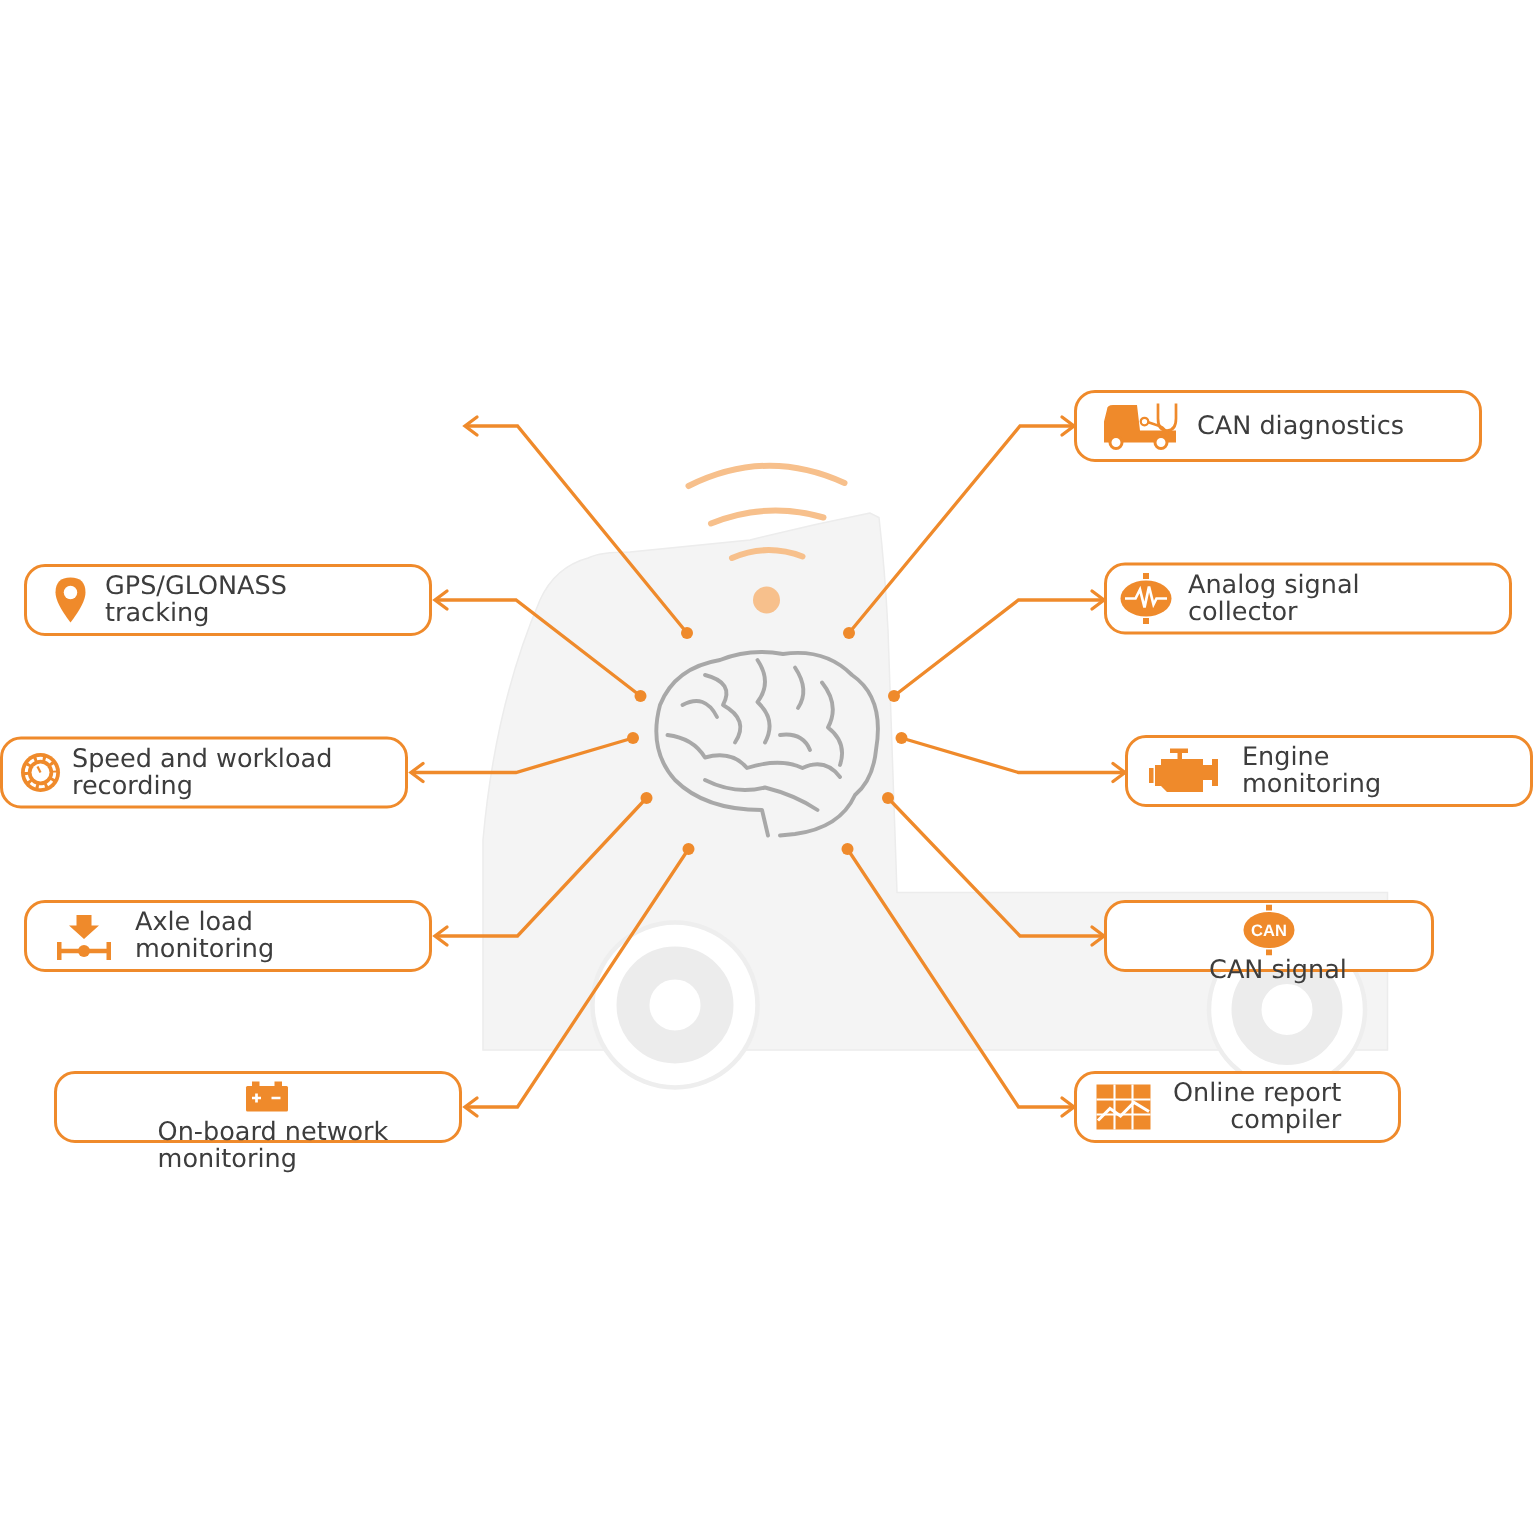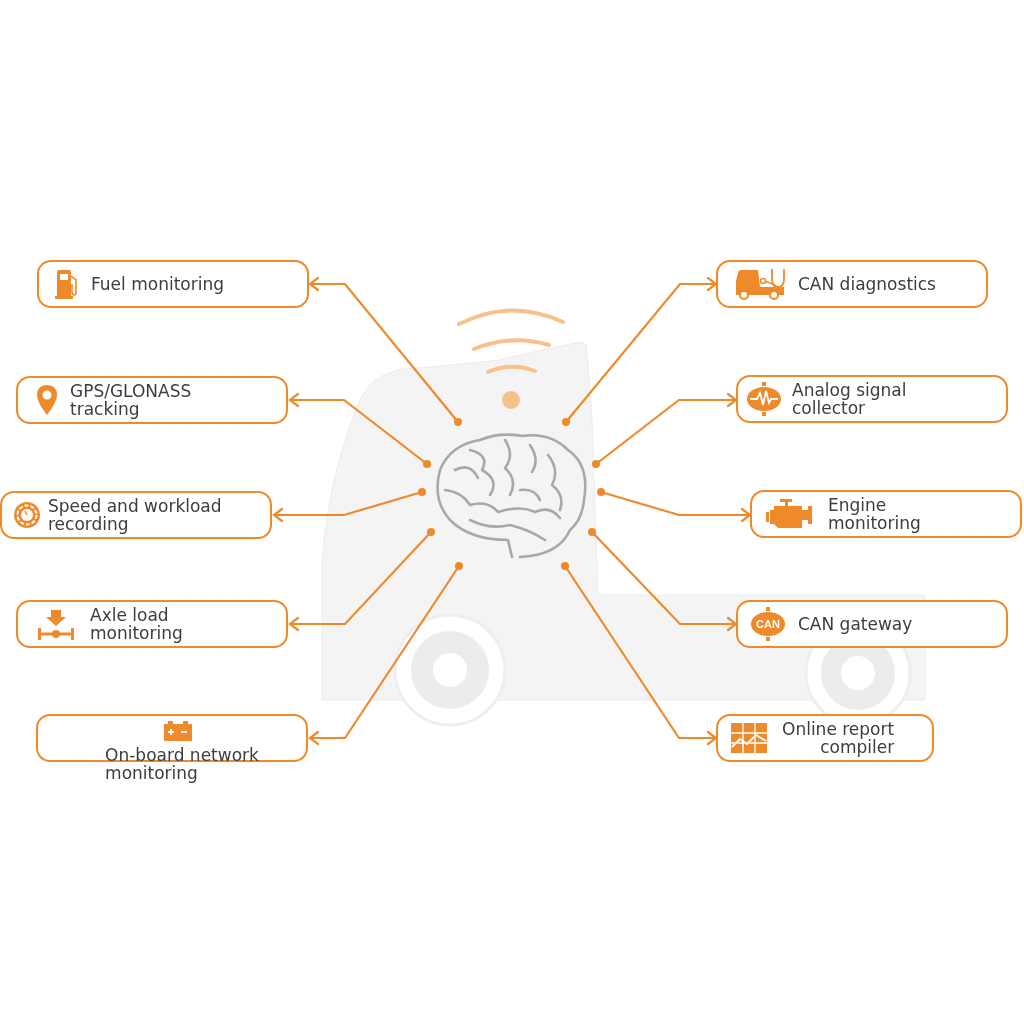--- a/index.html
+++ b/index.html
@@ -85,31 +85,20 @@
       <circle cx="431" cy="532" r="4"></circle>
       <circle cx="459" cy="566" r="4"></circle>
       <circle cx="566" cy="422" r="4"></circle>
       <circle cx="596" cy="464" r="4"></circle>
       <circle cx="601" cy="492" r="4"></circle>
       <circle cx="592" cy="532" r="4"></circle>
       <circle cx="565" cy="566" r="4"></circle>
     </g>
   </svg>
 
-  <div class="box" style="left:37px; top:260px; width:272px; height:48px;">
-    <span class="ico">
-      <svg width="28" height="32" viewBox="0 0 28 32">
-          <rect x="3" y="2" width="14" height="28" rx="2" fill="#ef8a2b"></rect>
-          <rect x="6" y="6" width="8" height="6" fill="#fff"></rect>
-          <rect x="1" y="28" width="18" height="3" fill="#ef8a2b"></rect>
-          <path d="M17,8 L22,12 L22,24 Q22,27 20,27 Q18,27 18,24 L18,16" fill="none" stroke="#ef8a2b" stroke-width="1.6"></path>
-        </svg>
-    </span>
-    <span class="lbl">Fuel monitoring</span>
-  </div>
 
   <div class="box" style="left:16px; top:376px; width:272px; height:48px;">
     <span class="ico">
       <svg width="22" height="32" viewBox="0 0 22 32">
           <path d="M11,1 Q21,1 21,11 Q21,18 11,31 Q1,18 1,11 Q1,1 11,1 Z" fill="#ef8a2b"></path>
           <circle cx="11" cy="11" r="4.5" fill="#fff"></circle>
         </svg>
     </span>
     <span class="lbl">GPS/GLONASS
 tracking</span>
@@ -189,30 +178,30 @@
           <rect x="14" y="1" width="12" height="3" fill="#ef8a2b"></rect>
           <rect x="19" y="3" width="3" height="5" fill="#ef8a2b"></rect>
           <path d="M8,8 L36,8 L36,12 L42,12 L42,8 L46,8 L46,26 L42,26 L42,22 L36,22 L36,30 L12,30 L8,26 L4,26 L4,12 L8,12 Z" fill="#ef8a2b"></path>
           <rect x="0" y="14" width="3" height="10" fill="#ef8a2b"></rect>
         </svg>
     </span>
     <span class="lbl">Engine
 monitoring</span>
   </div>
 
-  <div class="box" style="left:736px; top:600px; width:272px; height:48px; padding-left:12px;">
+  <div class="box" style="left:736px; top:600px; width:220px; height:48px; padding-left:12px;flex-direction:column;">
     <span class="ico" style="width:36px; flex-basis:36px; margin-right:12px;">
       <svg width="36" height="34" viewBox="0 0 36 34">
           <rect x="16" y="0" width="4" height="4" fill="#ef8a2b"></rect>
           <rect x="16" y="30" width="4" height="4" fill="#ef8a2b"></rect>
           <ellipse cx="18" cy="17" rx="17" ry="12" fill="#ef8a2b"></ellipse>
           <text x="18" y="21" text-anchor="middle" font-family="Liberation Sans, sans-serif" font-weight="bold" font-size="11" fill="#fff">CAN</text>
         </svg>
     </span>
-    <span class="lbl">CAN gateway</span>
+    <span class="lbl">CAN signal</span>
   </div>
 
   <div class="box" style="left:716px; top:714px; width:218px; height:48px; padding-left:12px;text-align:right;">
     <span class="ico" style="width:38px; flex-basis:38px; margin-right:14px;">
       <svg width="38" height="32" viewBox="0 0 38 32">
           <rect x="1" y="1" width="36" height="30" fill="#ef8a2b"></rect>
           <path d="M13,1 L13,31 M25,1 L25,31 M1,11 L37,11 M1,21 L37,21" stroke="#fff" stroke-width="1.4"></path>
           <path d="M2,25 L10,17 L17,22 L26,13 L36,19" fill="none" stroke="#fff" stroke-width="2"></path>
         </svg>
     </span>

